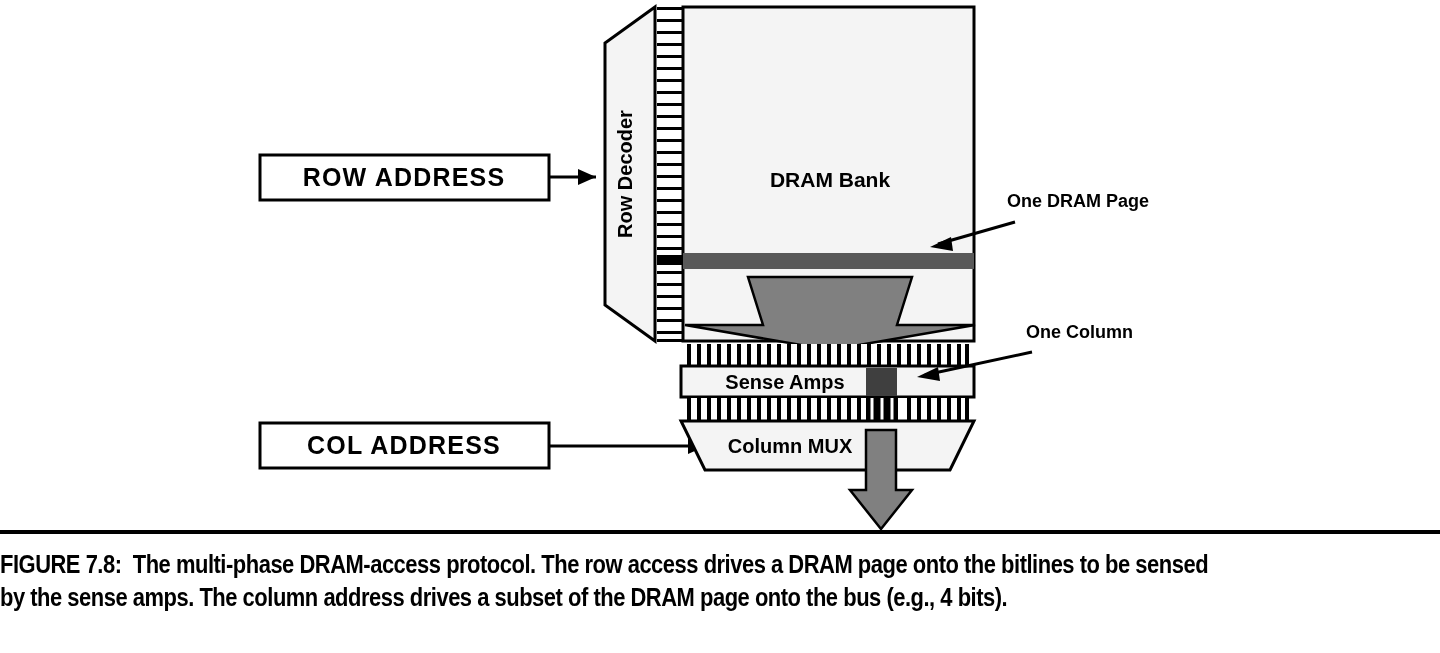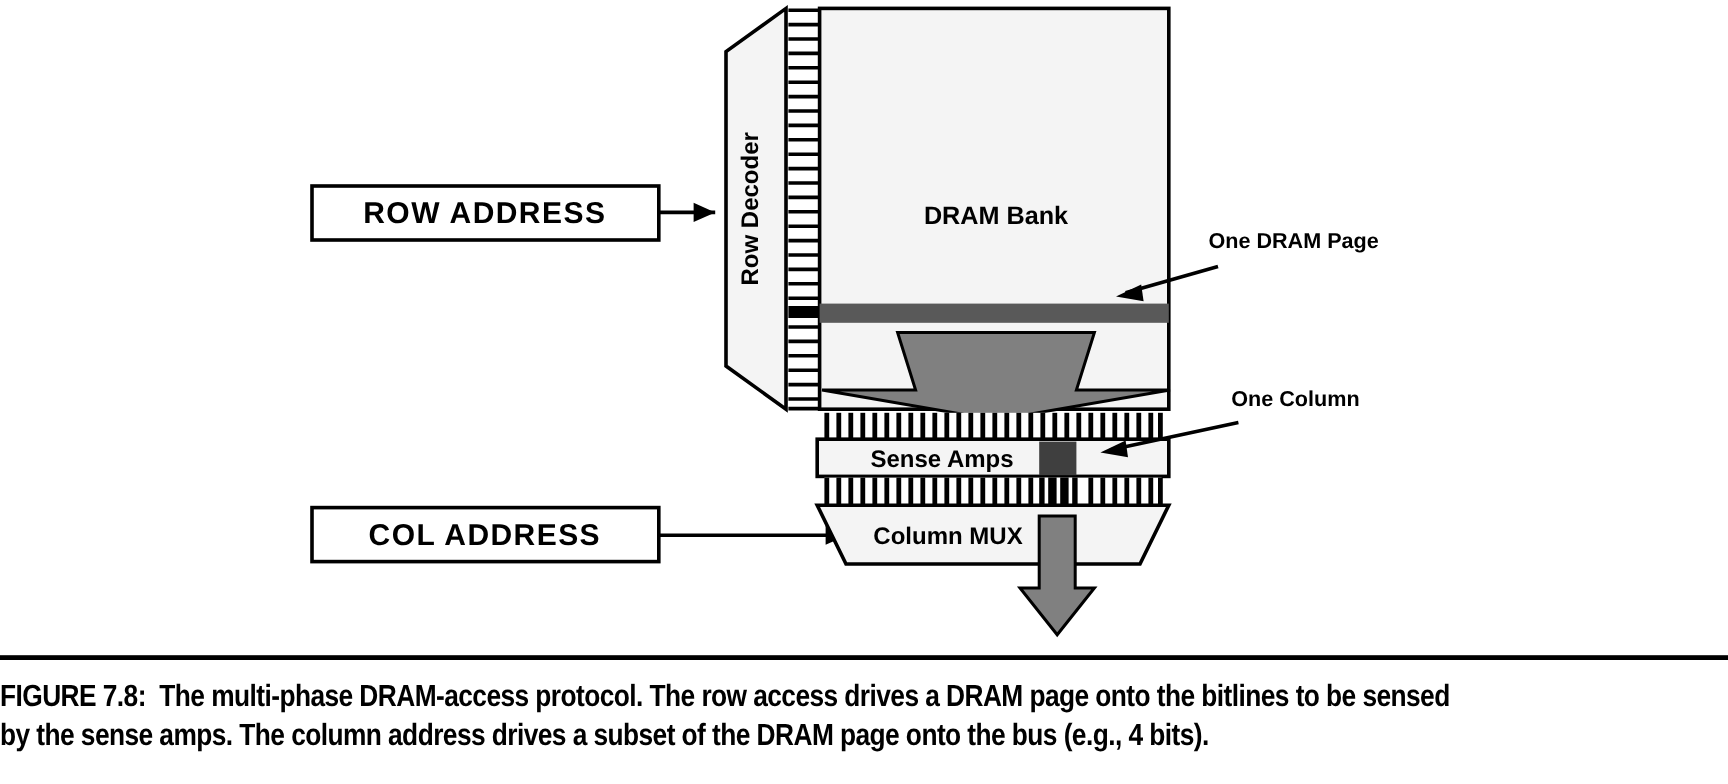--- a/index.html
+++ b/index.html
@@ -39,21 +39,21 @@
   .lbl-boxtext { font-size: 25px; letter-spacing: 1.2px; }
   .lbl-bank    { font-size: 21px; }
   .lbl-decoder { font-size: 20px; }
   .lbl-senseamp{ font-size: 20px; }
   .lbl-colmux  { font-size: 20px; }
   .lbl-callout { font-size: 18px; }
 
   #caption-area {
     position: absolute;
     left: 0;
-    top: 544px;
+    top: 528px;
     width: 1288px;
     height: 93px;
     text-decoration: underline;
   }
   #caption-rule {
     position: absolute;
     left: 0;
     top: 2px;
     width: 1440px;
     height: 4px;

